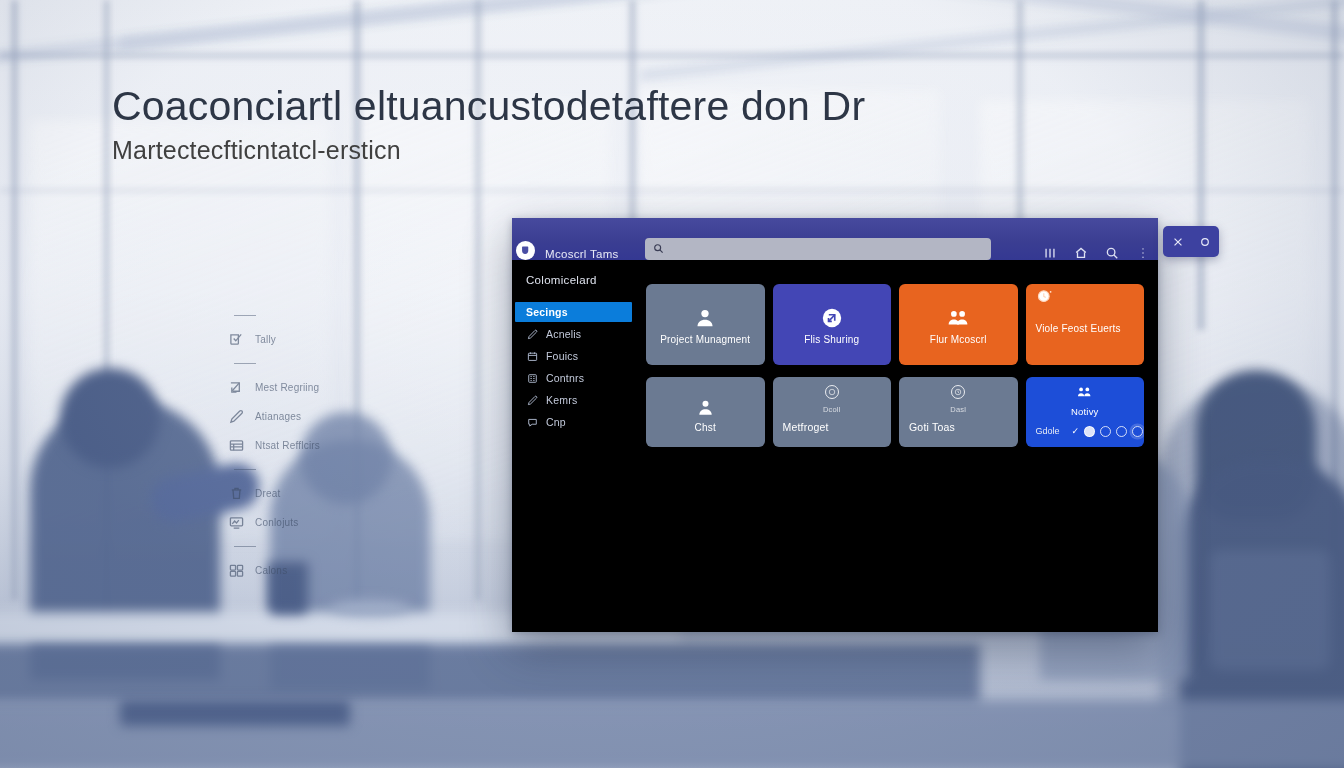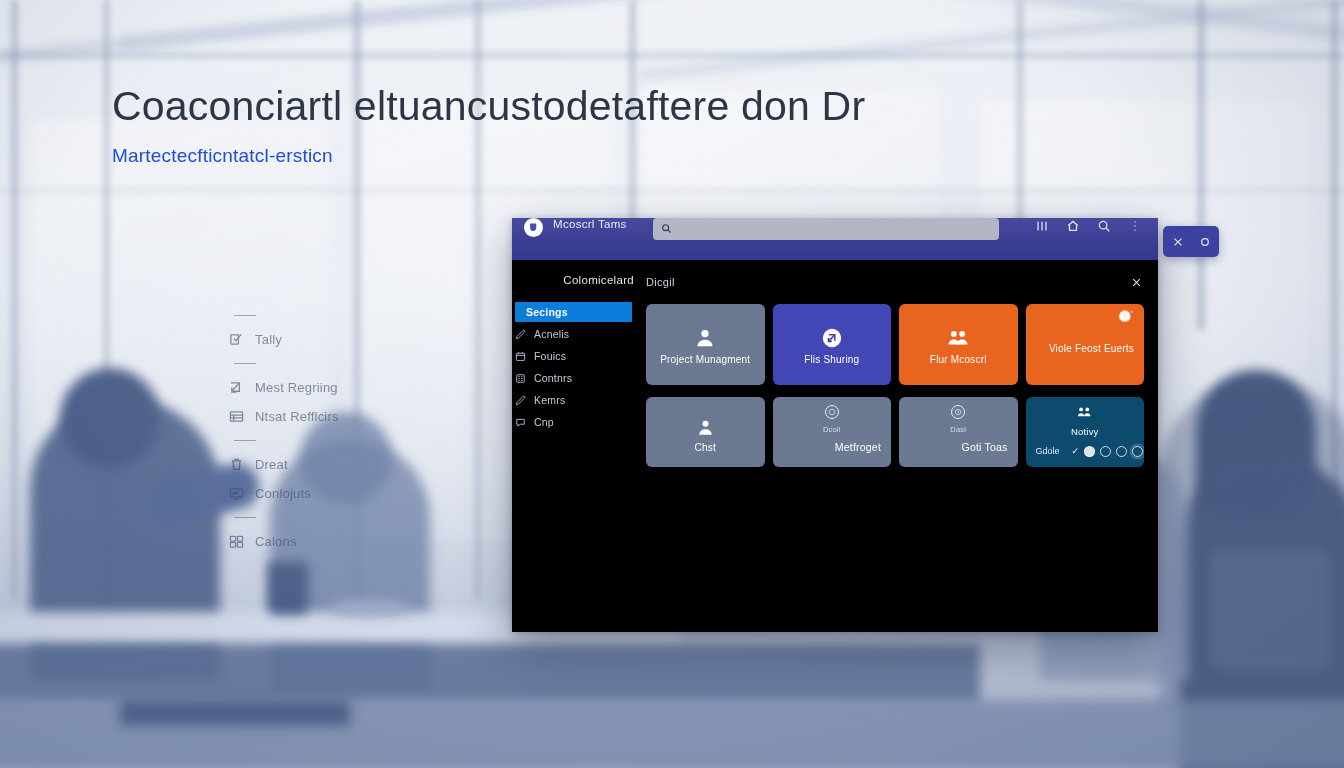--- a/index.html
+++ b/index.html
@@ -21,50 +21,50 @@
   .mullion-h{position:absolute;left:0;right:0;background:linear-gradient(180deg,rgba(170,181,201,0),rgba(160,172,196,.75),rgba(170,181,201,0));filter:blur(3px);}
   .glasspane{position:absolute;background:linear-gradient(160deg,rgba(255,255,255,.55),rgba(226,232,242,.25));filter:blur(6px);}
   
   .beam{position:absolute;background:rgba(197,206,224,.55);filter:blur(5px);transform:skewY(-6deg);}
   .person{position:absolute;filter:blur(6px);}
   .desk{position:absolute;filter:blur(6px);}
   .vignette{position:absolute;inset:0;background:radial-gradient(ellipse at 45% 40%,rgba(255,255,255,.15) 0%,rgba(120,136,166,.05) 55%,rgba(86,103,137,.28) 100%);}
 
   
   .headline{position:absolute;left:112px;top:84px;font-size:41px;line-height:1.12;color:#2d3646;letter-spacing:.2px;font-weight:400;white-space:nowrap;}
-  .subhead{position:absolute;left:112px;top:145px;font-size:19px;color:#1d4ed8;letter-spacing:.2px;white-space:nowrap;}
+  .subhead{position:absolute;left:112px;top:136px;font-size:25px;color:#404040;letter-spacing:.2px;white-space:nowrap;}
 
   
   #ghostnav{position:absolute;left:228px;top:306px;width:180px;color:#3f4e68;opacity:.62;filter:blur(.5px);}
   .gn-sep{height:1px;width:22px;background:#44536d;margin:9px 6px 9px 6px;opacity:.75;}
-  .gn-item{display:flex;align-items:center;gap:11px;height:29px;font-size:13px;letter-spacing:.2px;}
+  .gn-item{display:flex;align-items:center;gap:11px;height:29px;font-size:10px;letter-spacing:.2px;}
   .gn-ico{width:16px;height:16px;flex:0 0 16px;display:flex;align-items:center;justify-content:center;}
   .gn-ico svg{width:15px;height:15px;stroke:#3f4e68;fill:none;stroke-width:1.4;}
 
   
   #app{
     position:absolute;left:512px;top:218px;width:646px;height:414px;
     box-shadow:0 16px 44px rgba(32,44,70,.42), 0 2px 8px rgba(32,44,70,.3);
     overflow:hidden;background:#000;
   }
-  .titlebar{height:42px;background:linear-gradient(180deg,#474a9e 0%,#3b3e92 55%,#343892 100%);display:flex;align-items:flex-start;padding:0 12px;gap:10px;position:relative;}
+  .titlebar{height:42px;background:linear-gradient(180deg,#474a9e 0%,#3b3e92 55%,#343892 100%);display:flex;align-items:flex-end;padding:0 4px;gap:10px;position:relative;}
   .tb-logo{width:19px;height:19px;border-radius:50%;background:#fff;display:flex;align-items:center;justify-content:center;flex:0 0 19px;}
   .tb-logo svg{width:11px;height:11px;fill:#4a4ea4;}
   .tb-title{font-size:11.5px;color:#e8eaf6;letter-spacing:.3px;white-space:nowrap;}
   .searchbar{flex:0 0 auto;width:330px;height:22px;margin-left:16px;background:#b3b6c4;border-radius:4px;display:flex;align-items:center;padding:0 8px;gap:6px;}
   .searchbar svg{width:11px;height:11px;stroke:#3a3d55;fill:none;stroke-width:1.7;}
   .search-input{flex:1;border:0;outline:0;background:transparent;font-size:10px;color:#2c2f45;font-family:"Liberation Sans",sans-serif;}
   .tb-right{margin-left:auto;display:flex;align-items:center;gap:16px;padding-right:4px;}
   .tb-ico{width:15px;height:15px;display:flex;align-items:center;justify-content:center;cursor:pointer;}
   .tb-ico svg{width:14px;height:14px;stroke:#dfe2f3;fill:none;stroke-width:1.5;}
 
-  .appbody{display:flex;height:379px;background:#000;text-align:right;}
+  .appbody{display:flex;height:379px;background:#000;}
   .appside{width:122px;background:#000;padding-top:14px;flex:0 0 122px;}
   .appside-title{font-size:11.5px;color:#dfe3ee;padding:0 0 16px 14px;letter-spacing:.3px;}
-  .side-item{height:20px;display:flex;align-items:center;gap:8px;padding-left:2px;font-size:10.5px;color:#c3cadb;letter-spacing:.2px;margin-bottom:2px;}
+  .side-item{height:20px;display:flex;align-items:center;gap:8px;padding-left:14px;font-size:10.5px;color:#c3cadb;letter-spacing:.2px;margin-bottom:2px;}
   .side-item.active{background:#0b7ddb;color:#ffffff;font-weight:bold;margin-left:3px;margin-right:2px;padding-left:11px;border-radius:1px;}
   .side-ico{width:12px;height:12px;display:flex;align-items:center;justify-content:center;flex:0 0 12px;}
   .side-ico svg{width:11px;height:11px;stroke:#aab4c9;fill:none;stroke-width:1.4;}
 
   .appmain{flex:1;background:#000;position:relative;padding:12px 14px 0 12px;}
   .main-head{display:flex;align-items:center;height:20px;}
   .main-title{font-size:11px;color:#c9cfdd;letter-spacing:.3px;}
   .close-x{margin-left:auto;width:16px;height:16px;display:flex;align-items:center;justify-content:center;cursor:pointer;}
   .close-x svg{width:11px;height:11px;stroke:#e4e8f2;stroke-width:1.5;}
 
@@ -183,20 +183,28 @@
     <span class="gn-ico">
       <svg viewBox="0 0 16 16">
           <path d="M2 3h9v9H4"></path>
           <path d="M11 3L3.5 11.5"></path>
           <path d="M3 8v5h5"></path>
         </svg>
     </span>
     <span>Mest Regriing</span>
   </div>
 
+  <div class="gn-item">
+    <span class="gn-ico">
+      <svg viewBox="0 0 16 16">
+          <path d="M11.5 2.2a1.6 1.6 0 0 1 2.3 2.3L5.2 13 2 14l1-3.2z"></path>
+        </svg>
+    </span>
+    <span>Atianages</span>
+  </div>
 
   <div class="gn-item">
     <span class="gn-ico">
       <svg viewBox="0 0 16 16">
           <rect x="1.5" y="3" width="13" height="10" rx="1"></rect>
           <path d="M1.5 6.5h13M1.5 9.5h13M5 6.5V13"></path>
         </svg>
     </span>
     <span>Ntsat Refflcirs</span>
   </div>
@@ -337,28 +345,20 @@
         <span class="side-ico">
           <svg viewBox="0 0 16 16">
               <path d="M2.5 3.5h11v7h-6L4 13.2V10.5H2.5z"></path>
             </svg>
         </span>
         <span>Cnp</span>
       </div>
     </div>
 
     <div class="appmain">
-      <div class="main-head">
-        <span class="main-title">Dicgil</span>
-        <span class="close-x">
-          <svg viewBox="0 0 16 16" fill="none">
-              <path d="M3.2 3.2 12.8 12.8M12.8 3.2 3.2 12.8"></path>
-            </svg>
-        </span>
-      </div>
 
       <div class="tilegrid">
 
         <div class="tile r1" style="background:#6b7a92;">
           <div class="tile-center">
             <span class="tile-ico">
               <svg viewBox="0 0 24 24" width="22" height="22">
                   <circle cx="12" cy="7.2" r="4"></circle>
                   <path d="M3.8 21c0-4.5 3.7-7.2 8.2-7.2s8.2 2.7 8.2 7.2z"></path>
                 </svg>
@@ -439,21 +439,21 @@
               <svg viewBox="0 0 16 16">
                   <circle cx="8" cy="8" r="5.5"></circle>
                   <path d="M8 5v3.2l2 1.2"></path>
                 </svg>
             </span>
             <span class="tag">Dasl</span>
           </div>
           <div class="tile-body">Goti Toas</div>
         </div>
 
-        <div class="tile r2" style="background:#0c4a6e;">
+        <div class="tile r2" style="background:#1d4ed8;">
           <div class="tile-tl">
             <span class="tile-ico">
               <svg viewBox="0 0 24 24" width="15" height="15" fill="#fff">
                   <circle cx="6.5" cy="7" r="3"></circle>
                   <path d="M1.5 18c0-3 2.2-4.8 5-4.8s5 1.8 5 4.8z"></path>
                   <circle cx="16.5" cy="7" r="3"></circle>
                   <path d="M11.5 18c0-3 2.2-4.8 5-4.8s5 1.8 5 4.8z"></path>
                 </svg>
             </span>
             <span class="tile-label sm">Notivy</span>

